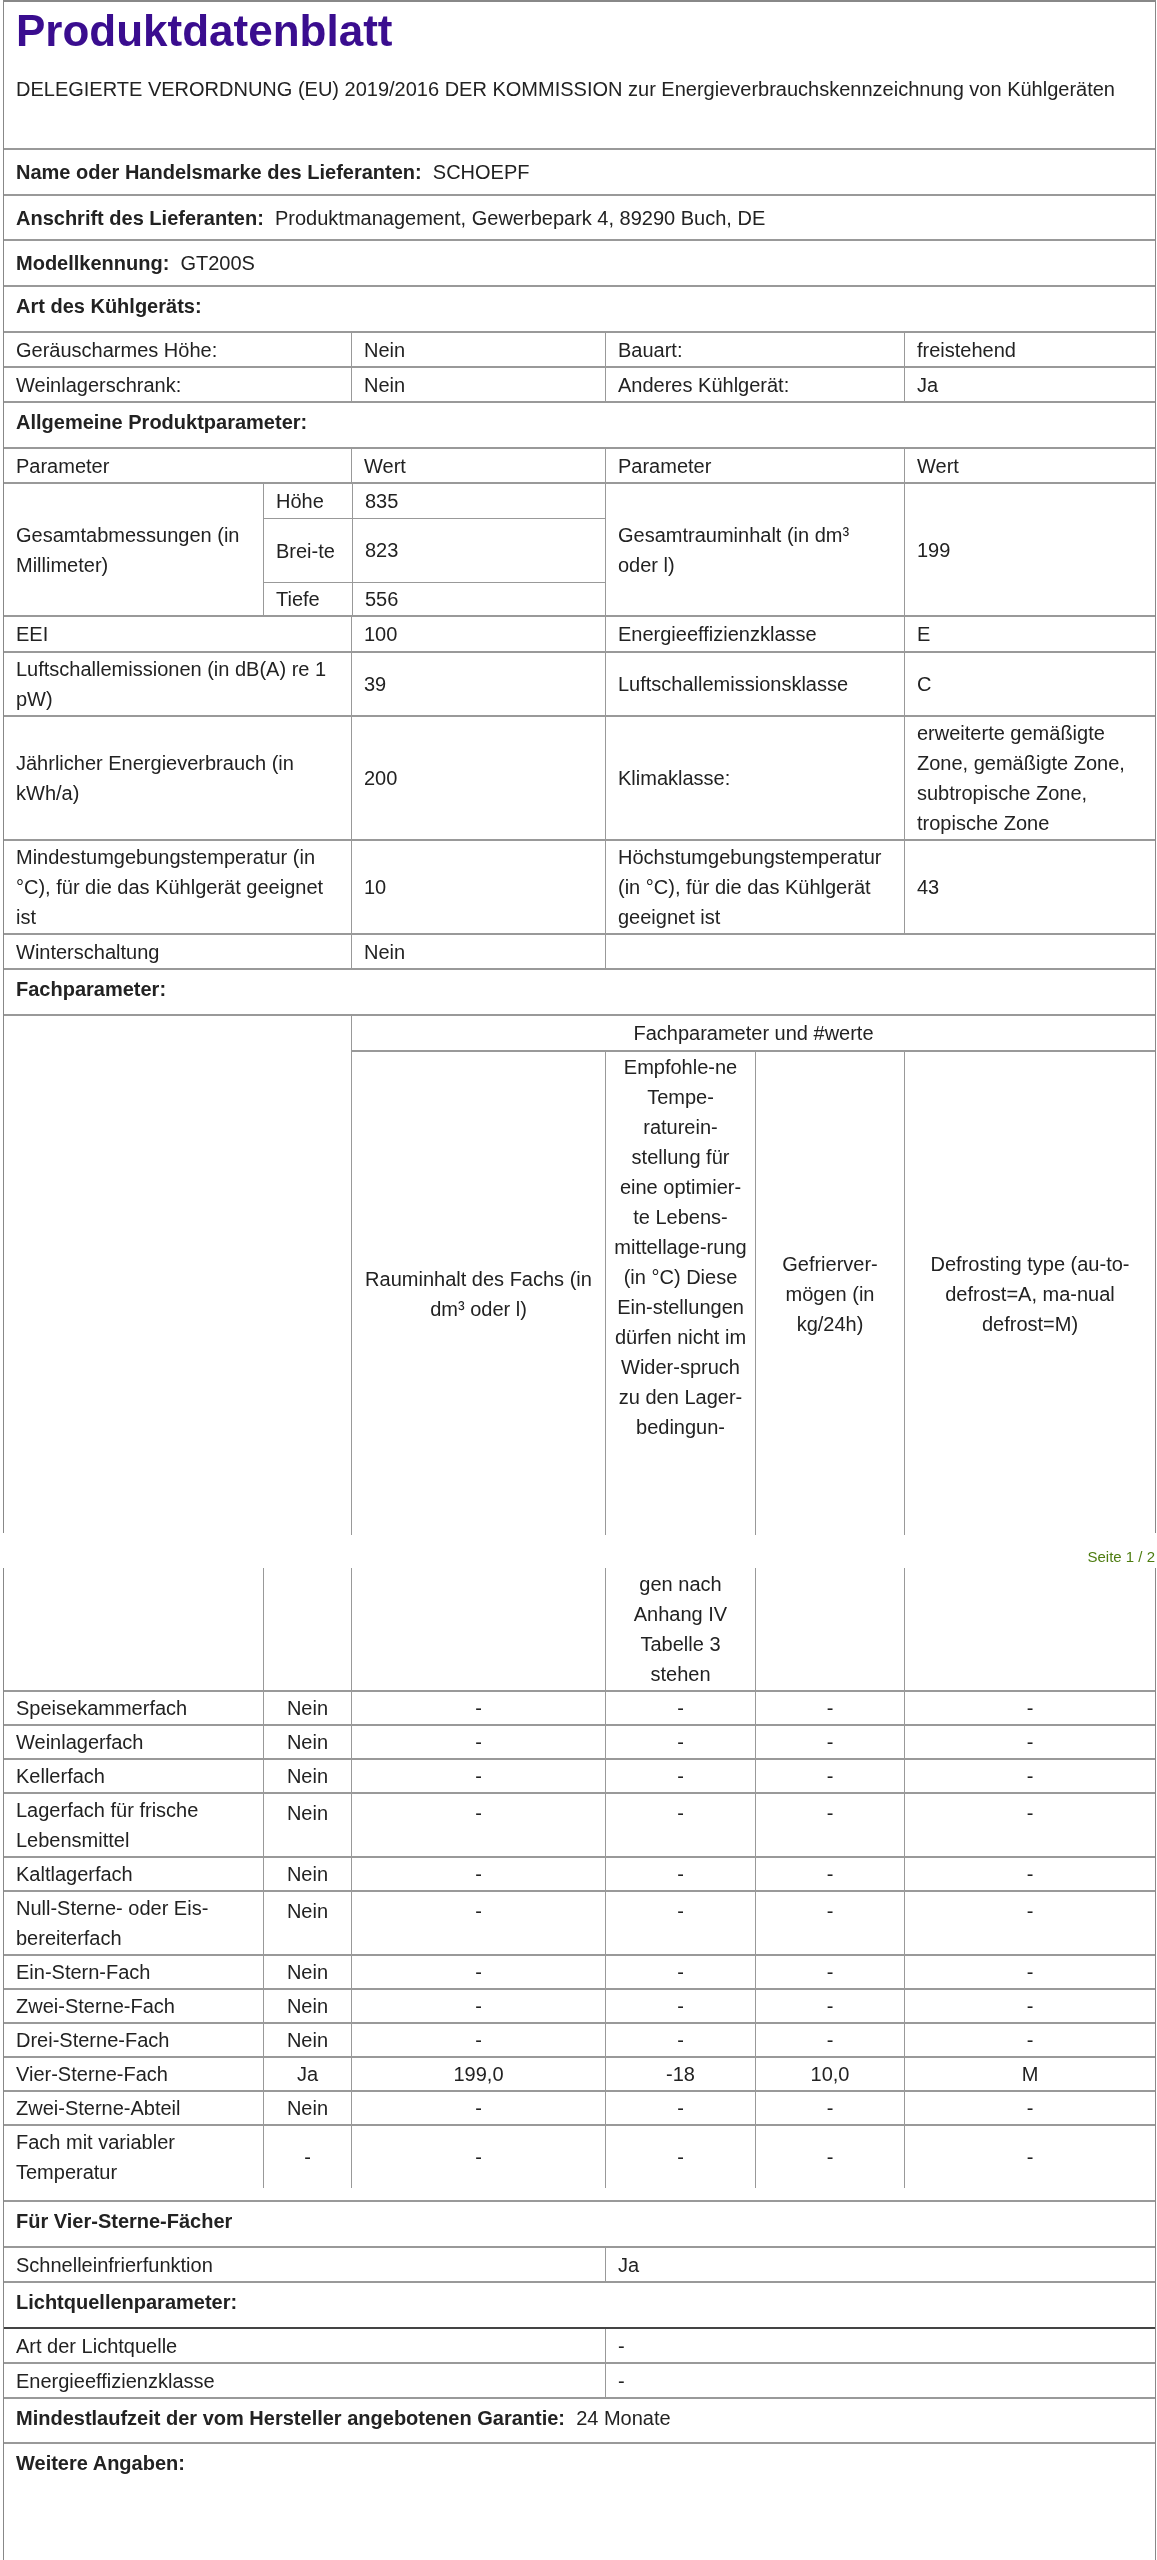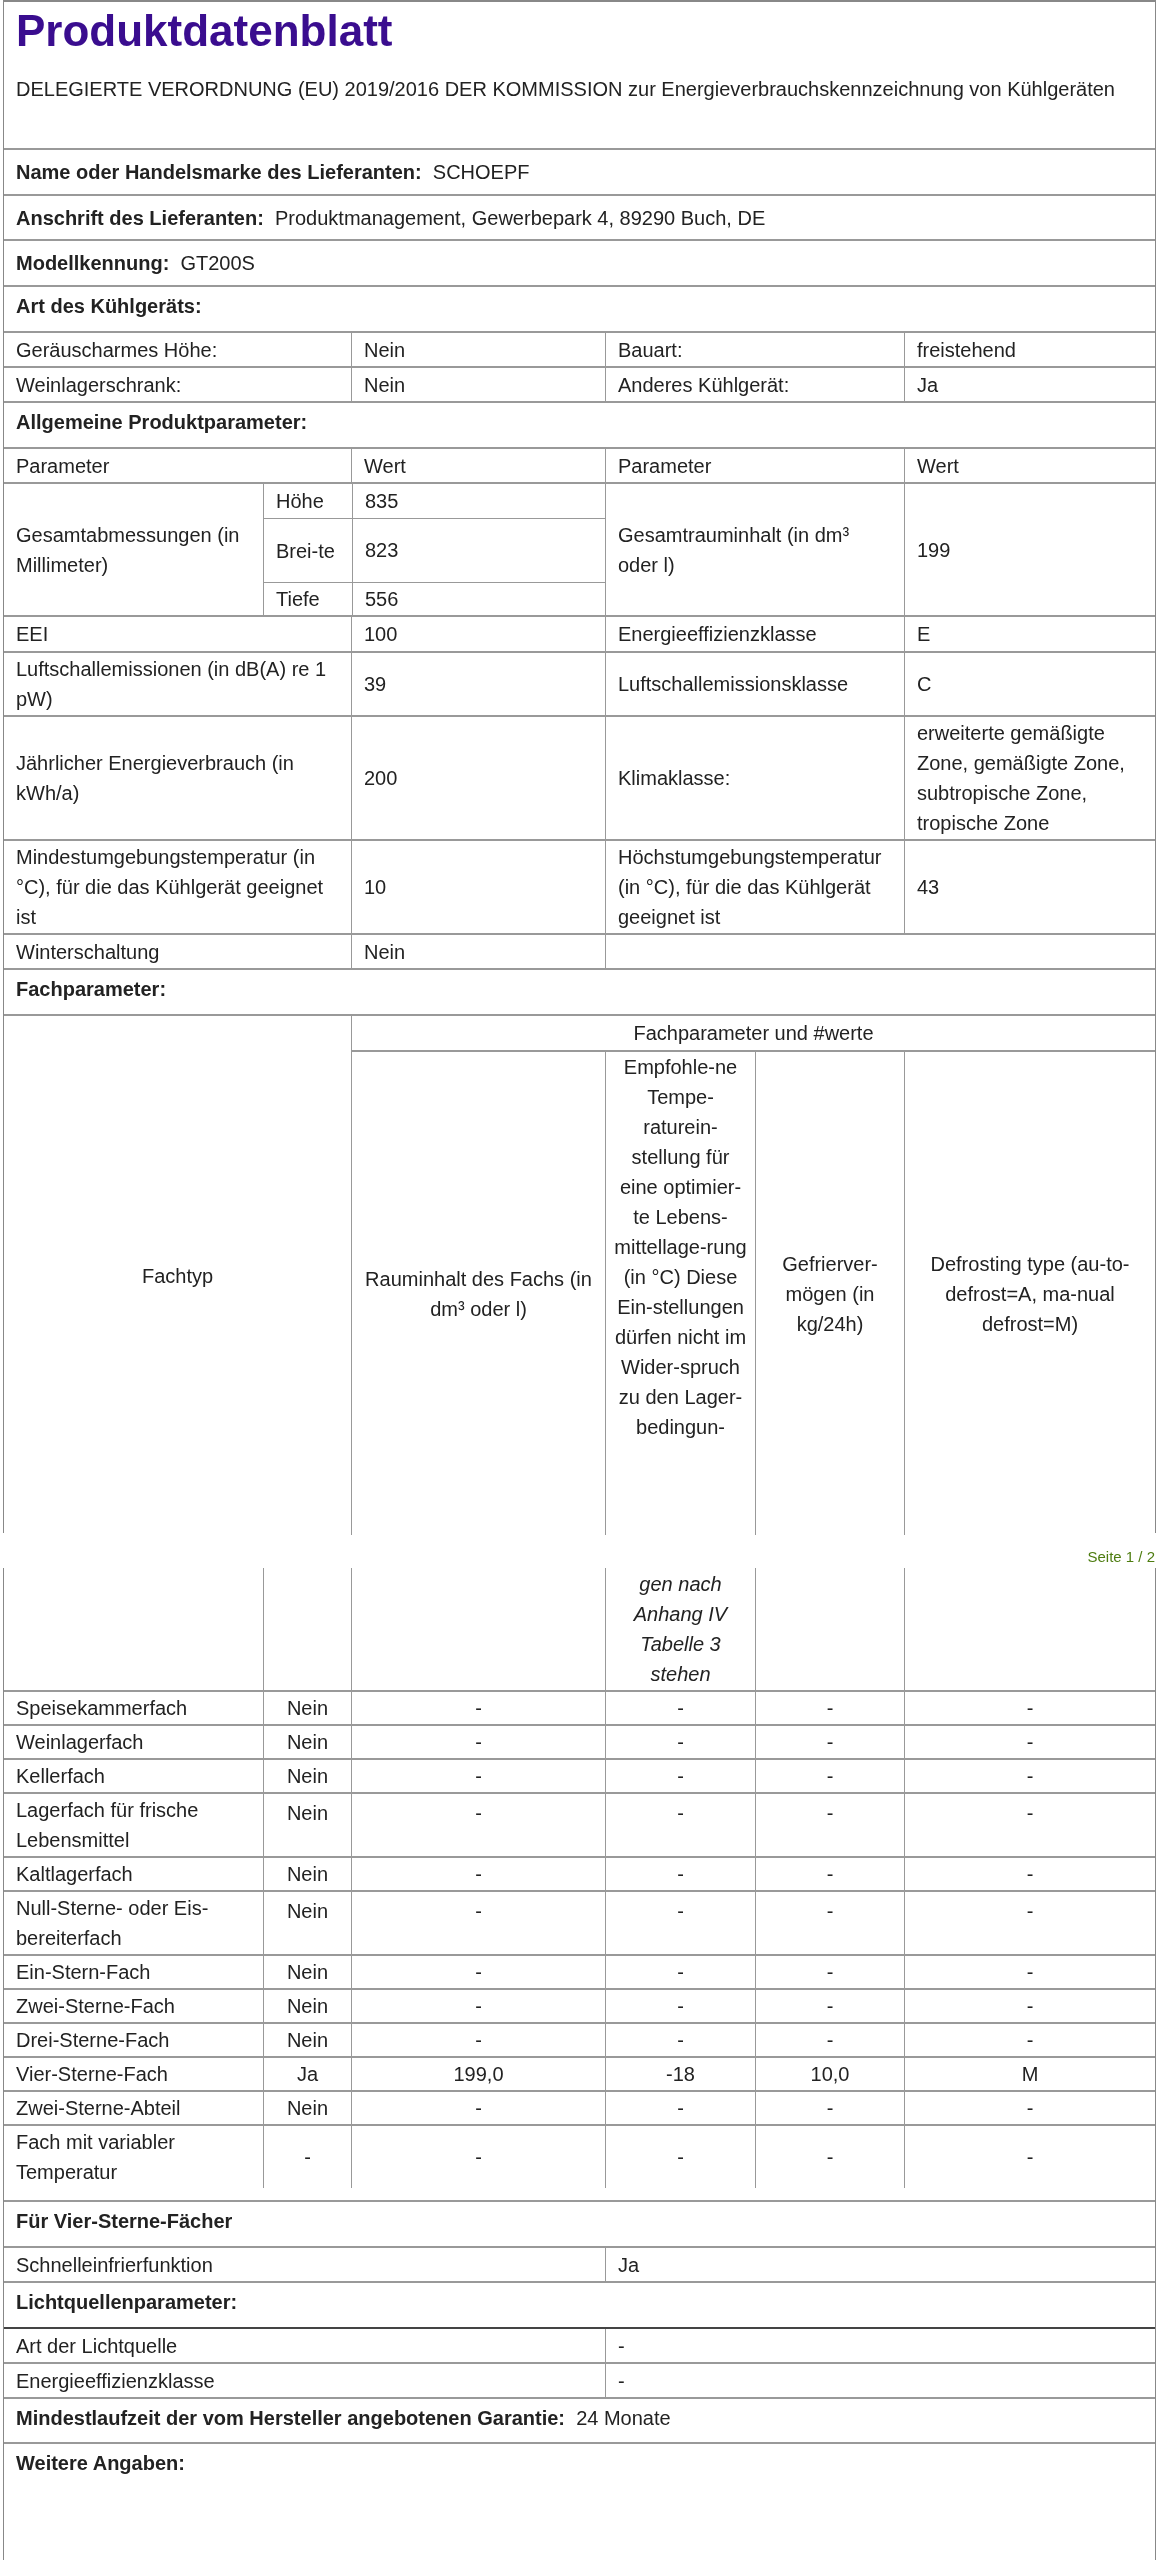--- a/index.html
+++ b/index.html
@@ -110,37 +110,36 @@
   <div class="row" style="top:931px;height:35px;">
     <div class="cell" style="left:0;width:347px;">Winterschaltung</div>
     <div class="cell vline" style="left:347px;width:254px;">Nein</div>
     <div class="cell vline" style="left:601px;right:0;"></div>
   </div>
   <div class="row" style="top:966px;height:46px;">
     <div class="cell b top" style="left:0;right:0;">Fachparameter:</div>
   </div>
 
   <div class="row" style="top:1012px;height:521px;">
-    <div class="cell center" style="left:0;width:347px;">Fachtyp</div>
     <div class="cell center vline" style="left:347px;width:254px;top:34px;border-top:2px solid #999;">Rauminhalt des Fachs (in dm³ oder l)</div>
     <div class="cell center vline" style="left:347px;right:0;height:34px;">Fachparameter und #werte</div>
     <div class="cell center vline top" style="left:601px;width:150px;top:34px;border-top:2px solid #999;padding:0 6px;">Empfohle-ne Tempe-raturein-stellung für eine optimier-te Lebens-mittellage-rung (in °C) Diese Ein-stellungen dürfen nicht im Wider-spruch zu den Lager-bedingun-</div>
     <div class="cell center vline" style="left:751px;width:149px;top:34px;border-top:2px solid #999;">Gefrierver-mögen (in kg/24h)</div>
     <div class="cell center vline" style="left:900px;right:0;top:34px;border-top:2px solid #999;">Defrosting type (au-to-defrost=A, ma-nual defrost=M)</div>
   </div>
 </div>
 
 <div class="page-num">Seite 1 / 2</div>
 
 <div class="page p2">
   <div class="row" style="top:0;height:122px;border-top:none;">
     <div class="cell" style="left:0;width:259px;"></div>
     <div class="cell vline" style="left:259px;width:88px;"></div>
     <div class="cell vline" style="left:347px;width:254px;"></div>
-    <div class="cell center vline" style="left:601px;width:150px;padding:0 14px;font-style:italic;">gen nach Anhang IV Tabelle 3 stehen</div>
+    <div class="cell center vline" style="left:601px;width:150px;padding:0 14px;">gen nach Anhang IV Tabelle 3 stehen</div>
     <div class="cell vline" style="left:751px;width:149px;"></div>
     <div class="cell vline" style="left:900px;right:0;"></div>
   </div>
   <div id="comp-rows">
       <div class="row" style="top: 122px; height: 34px;">
         <div class="cell" style="left: 0px; width: 259px;">Speisekammerfach</div>
         <div class="cell center vline" style="left: 259px; width: 88px;">Nein</div>
         <div class="cell center vline" style="left: 347px; width: 254px;">-</div>
         <div class="cell center vline" style="left: 601px; width: 150px;">-</div>
         <div class="cell center vline" style="left: 751px; width: 149px;">-</div>

